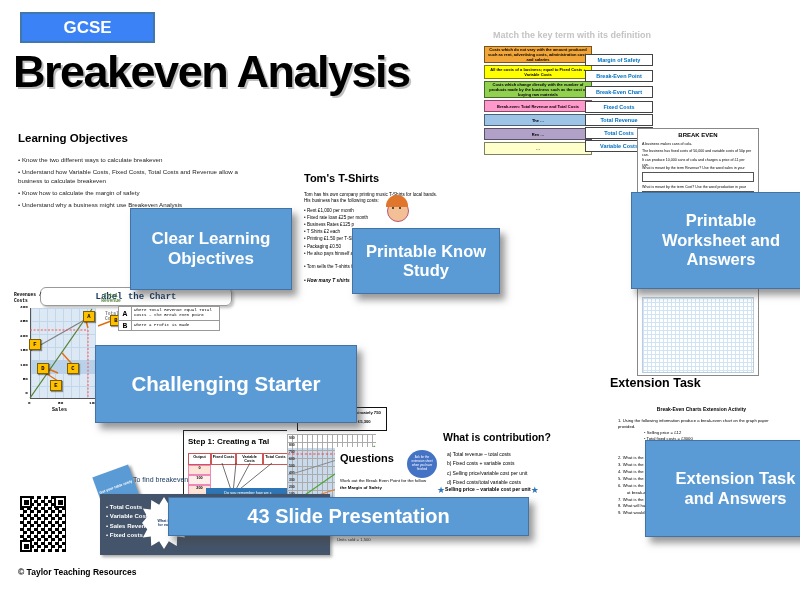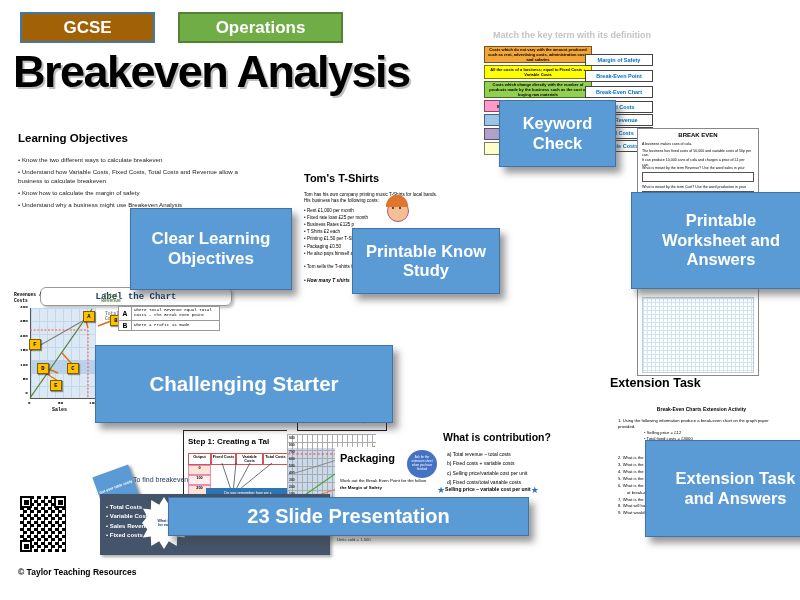--- a/index.html
+++ b/index.html
@@ -186,21 +186,21 @@
     </div>
     <svg width="89" height="72" viewBox="0 0 89 72" style="left:0;top:34px;">
       <line x1="5" y1="70" x2="88" y2="12" stroke="#4ea72e" stroke-width="1.2"></line>
       <line x1="5" y1="70" x2="88" y2="42" stroke="#ed7d31" stroke-width="1.1"></line>
       <line x1="5" y1="40" x2="88" y2="14" stroke="#8a8a8a" stroke-width="1"></line>
       <line x1="1" y1="20" x2="88" y2="20" stroke="#ff4040" stroke-width="1" stroke-dasharray="2.4,1.8"></line>
     </svg>
   </div>
 
   <div class="slide" style="left:335px;top:447px;width:112px;height:88px;">
-    <div style="position:absolute;left:5px;top:5px;font-size:11px;font-weight:bold;">Packaging</div>
+    <div style="position:absolute;left:5px;top:5px;font-size:11px;font-weight:bold;">Questions</div>
     <div style="position:absolute;left:5px;top:31px;width:104px;font-size:4.4px;line-height:1.5;">
       <div>Work out the Break Even Point for the follow</div>
       <div style="font-weight:bold;">the Margin of Safety</div>
     </div>
   </div>
   <div style="position:absolute;left:407px;top:450px;width:30px;height:28px;border-radius:50%;background:#4472c4;color:#fff;font-size:3px;line-height:1.3;display:flex;align-items:center;justify-content:center;text-align:center;padding:2px;box-sizing:border-box;">Ask for the extension sheet when you have finished</div>
   <div style="position:absolute;left:337px;top:530px;font-size:4px;color:#333;white-space:nowrap;">fixed costs £1,500, variable costs of £1, selling price £2.40</div>
   <div style="position:absolute;left:337px;top:537px;font-size:4.2px;color:#222;">Units sold = 1,500</div>
 
   <div class="slide" style="left:437px;top:423px;width:175px;height:118px;">
@@ -273,37 +273,35 @@
     <div style="position:relative;width:100%;height:100%;background-image:conic-gradient(#000 25%,transparent 0 50%,#000 0 75%,transparent 0);background-size:7px 7px;">
       <div style="position:absolute;left:0;top:0;width:12px;height:12px;background:#fff;border:2.5px solid #000;box-sizing:border-box;"></div>
       <div style="position:absolute;left:3.5px;top:3.5px;width:5px;height:5px;background:#000;"></div>
       <div style="position:absolute;right:0;top:0;width:12px;height:12px;background:#fff;border:2.5px solid #000;box-sizing:border-box;"></div>
       <div style="position:absolute;right:3.5px;top:3.5px;width:5px;height:5px;background:#000;"></div>
       <div style="position:absolute;left:0;bottom:0;width:12px;height:12px;background:#fff;border:2.5px solid #000;box-sizing:border-box;"></div>
       <div style="position:absolute;left:3.5px;bottom:3.5px;width:5px;height:5px;background:#000;"></div>
     </div>
   </div>
 
-  <div class="badge" style="left:20px;top:12px;width:135px;height:31px;background:#a16207;border:2px solid #4178ac;font-size:17px;box-sizing:border-box;">GCSE</div>
-  <div class="badge" style="left:178px;top:12px;width:165px;height:31px;background:#70ad47;border:2px solid #548235;font-size:17px;box-sizing:border-box;">Operations</div>
+  <div class="badge" style="left:20px;top:12px;width:135px;height:31px;background:#3b82f6;border:2px solid #4178ac;font-size:17px;box-sizing:border-box;">GCSE</div>
   <div style="position:absolute;left:18px;top:132px;width:270px;">
     <div style="font-size:11.5px;font-weight:bold;margin-bottom:12px;">Learning Objectives</div>
     <div style="font-size:6.2px;line-height:1.45;color:#222;">
       <div class="blt" style="margin-bottom:3px;">Know the two different ways to calculate breakeven</div>
       <div class="blt" style="margin-bottom:3px;width:240px;">Understand how Variable Costs, Fixed Costs, Total Costs and Revenue allow a business to calculate breakeven</div>
       <div class="blt" style="margin-bottom:3px;">Know how to calculate the margin of safety</div>
       <div class="blt">Understand why a business might use Breakeven Analysis</div>
     </div>
   </div>
 
   <div style="position:absolute;left:13px;top:46px;font-size:45px;font-weight:bold;letter-spacing:-1.5px;text-shadow:2px 2px 0 rgba(140,140,140,.55);white-space:nowrap;">Breakeven Analysis</div>
 
   <div class="banner" style="left:130px;top:208px;width:132px;height:80px;font-size:17px;padding:0 14px;">Clear Learning Objectives</div>
-  <div class="banner" style="left:499px;top:100px;width:99px;height:65px;font-size:16.5px;padding:0 8px;">Keyword Check</div>
   <div class="banner" style="left:352px;top:228px;width:126px;height:64px;font-size:16.5px;padding:0 10px;">Printable Know Study</div>
   <div class="banner" style="left:631px;top:192px;width:150px;height:95px;font-size:16.5px;padding:0 14px;">Printable Worksheet and Answers</div>
-  <div class="banner" style="left:95px;top:345px;width:200px;height:76px;font-size:20.5px;padding:0 48px;">Challenging Starter</div>
-  <div class="banner" style="left:168px;top:497px;width:359px;height:37px;font-size:20px;white-space:nowrap;">23 Slide Presentation</div>
+  <div class="banner" style="left:95px;top:345px;width:200px;height:76px;font-size:20.5px;padding:0 30px;">Challenging Starter</div>
+  <div class="banner" style="left:168px;top:497px;width:359px;height:37px;font-size:20px;white-space:nowrap;">43 Slide Presentation</div>
   <div class="banner" style="left:645px;top:440px;width:143px;height:95px;font-size:16.5px;padding:0 18px;">Extension Task and Answers</div>
 
   <div style="position:absolute;left:18px;top:567px;font-size:8.5px;font-weight:bold;">© Taylor Teaching Resources</div>
 
 </div>
 
 </body></html>

